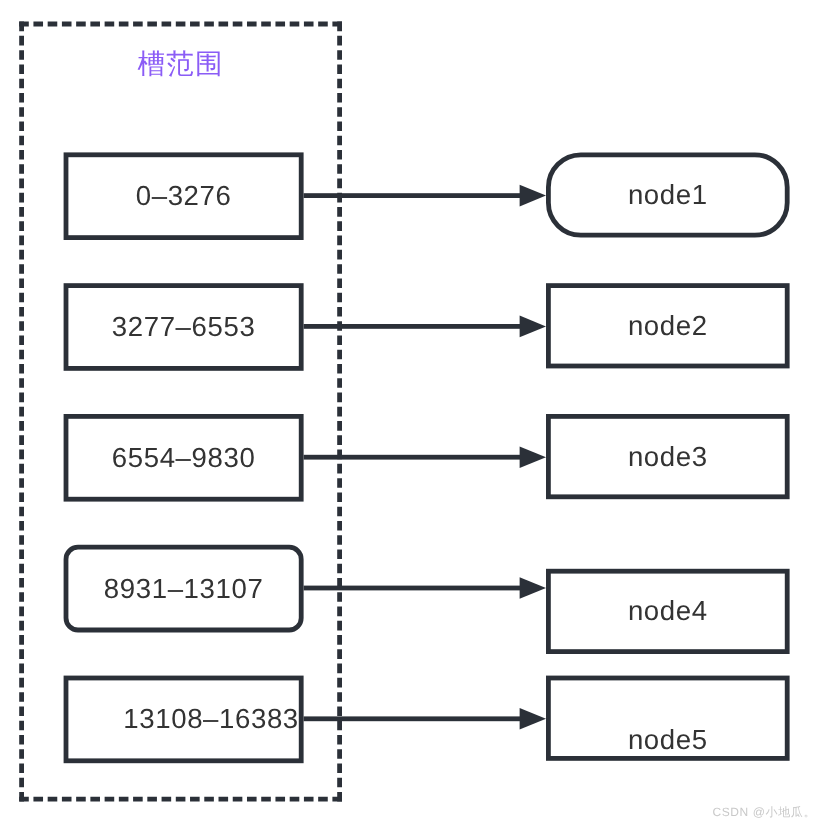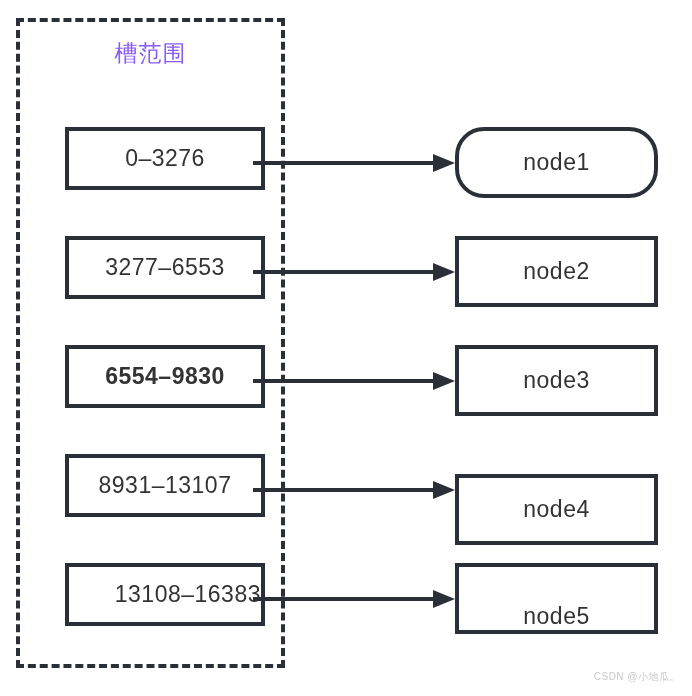--- a/index.html
+++ b/index.html
@@ -53,22 +53,21 @@
     align-items: center;
     justify-content: center;
     font-size: 23px;
     color: #333333;
     letter-spacing: 0.5px;
     white-space: nowrap;
   }
   .slot-rect {
     left: 53px;
     width: 200px;
-    height: 63px;
-    margin-left: 12px;
+    height: 73px;
   }
   .node-rect {
     left: 455px;
     width: 203px;
     height: 71px;
   }
 
   
   .arrow {
     position: absolute;
@@ -129,32 +128,32 @@
     <span>3277–6553</span>
   </div>
   <div class="arrow" style="top:262px;">
     <div class="shaft"></div>
     <div class="head"></div>
   </div>
   <div class="rect node-rect" style="top:236px;">
     <span>node2</span>
   </div>
 
-  <div class="rect slot-rect" style="top:345px;font-weight:bold;">
+  <div class="rect slot-rect" style="top:345px;">
     <span>6554–9830</span>
   </div>
   <div class="arrow" style="top:371px;">
     <div class="shaft"></div>
     <div class="head"></div>
   </div>
   <div class="rect node-rect" style="top:345px;">
     <span>node3</span>
   </div>
 
-  <div class="rect slot-rect" style="top:454px;">
+  <div class="rect slot-rect" style="top:454px;border-radius:12px;">
     <span>8931–13107</span>
   </div>
   <div class="arrow" style="top:480px;">
     <div class="shaft"></div>
     <div class="head"></div>
   </div>
   <div class="rect node-rect" style="top:474px;">
     <span>node4</span>
   </div>
 

